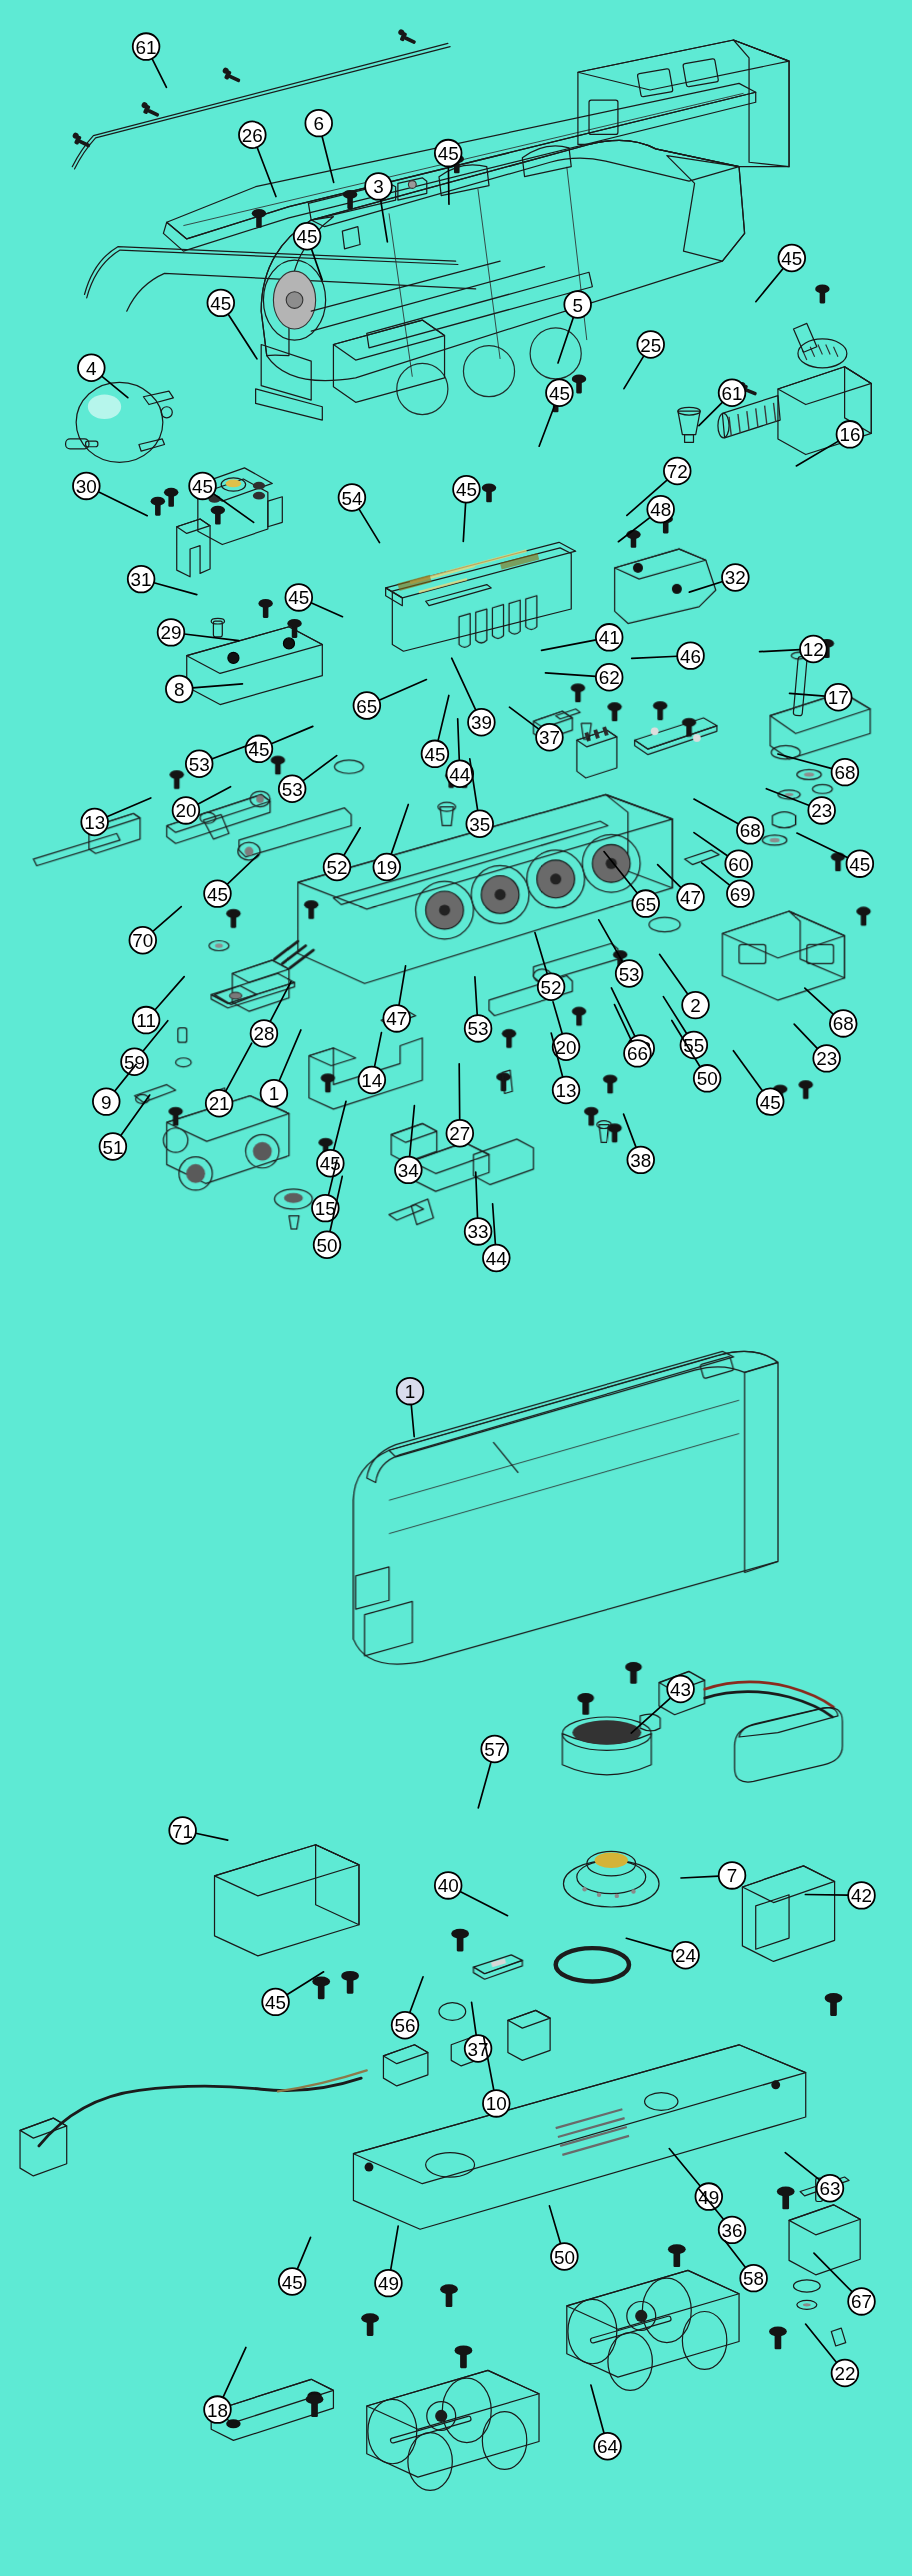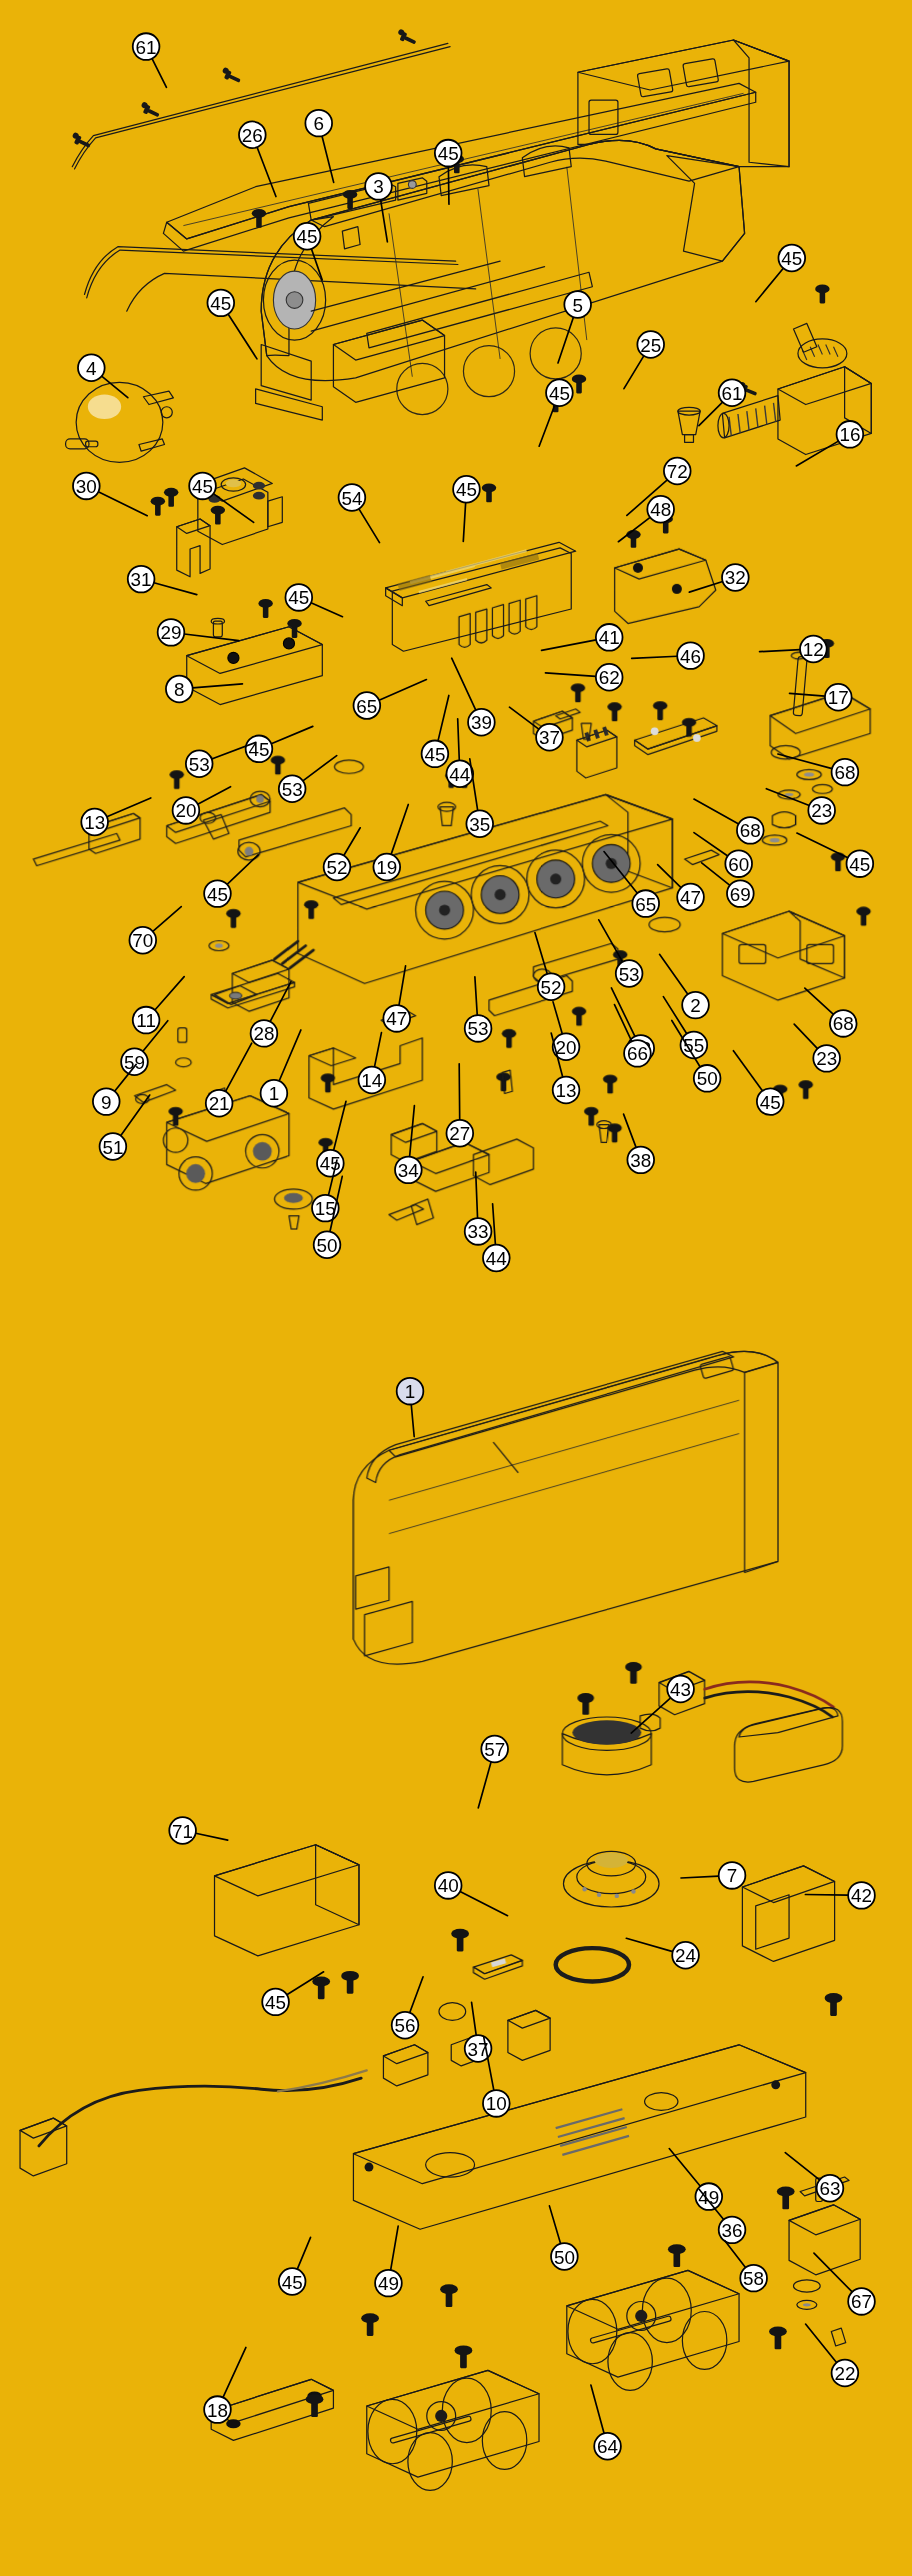--- a/index.html
+++ b/index.html
@@ -1,18 +1,18 @@
 <!DOCTYPE html>
 <html style="font-size:9px"><head>
 <meta charset="utf-8">
 <title>Exploded Parts Diagram</title>
 <style>
   html,body{margin:0;padding:0;background:#ffffff;}
   body{font-family:"Liberation Sans",sans-serif;}
-  #stage{position:relative;width:913px;height:2576px;background:#eab308;overflow:hidden;}
+  #stage{position:relative;width:913px;height:2576px;background:#5eead4;overflow:hidden;}
   svg.layer{position:absolute;left:0;top:0;width:913px;height:2576px;}
   .cal-c{fill:#ffffff;stroke:#000;stroke-width:3.2;}
   .cal-c.accent{fill:#d9dced;}
   .cal-t{font-family:"Liberation Sans",sans-serif;font-size:34px;fill:#000;text-anchor:middle;dominant-baseline:central;font-weight:400;}
   .lead{stroke:#000;stroke-width:3;fill:none;stroke-linecap:round;}
   .ol{stroke:#1a1a1a;stroke-width:2.2;fill:none;stroke-linejoin:round;stroke-linecap:round;}
   .ol-thin{stroke:#2a2a2a;stroke-width:1.5;fill:none;}
   .wire-r{stroke:#8a2b1e;stroke-width:5;fill:none;stroke-linecap:round;}
   .wire-k{stroke:#1b1b1b;stroke-width:5;fill:none;stroke-linecap:round;}
   .wire-o{stroke:#8d7a4a;stroke-width:4;fill:none;stroke-linecap:round;}

